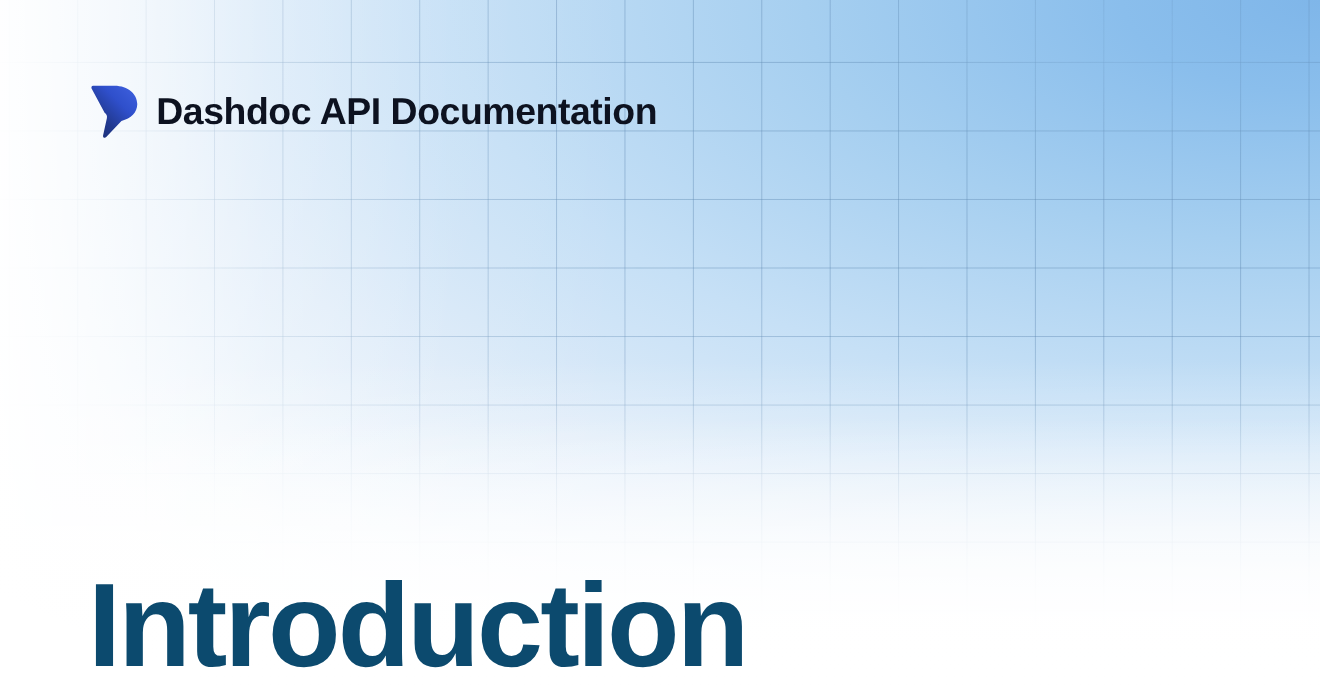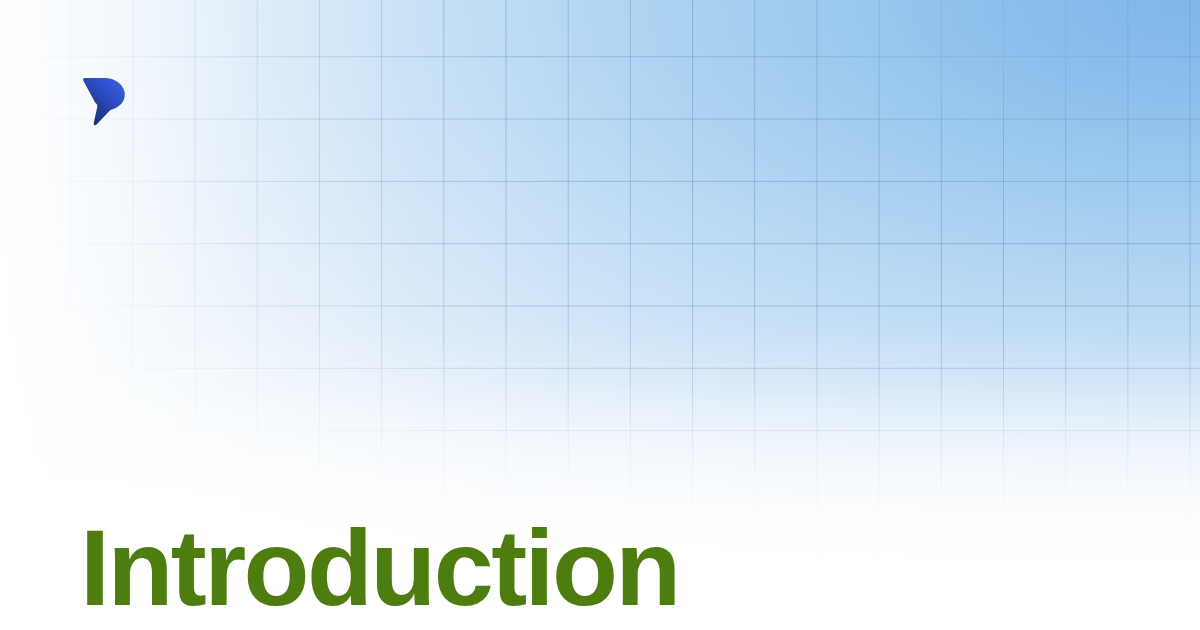--- a/index.html
+++ b/index.html
@@ -137,21 +137,21 @@
   }
 
   
   .page-title {
     position: absolute;
     left: 80px;
     top: 438px;
     font-size: 108px;
     font-weight: 700;
     letter-spacing: -2.6px;
-    color: #4d7c0f;
+    color: #0c4a6e;
     line-height: 1.08;
     white-space: nowrap;
   }
 </style>
 </head>
 <body>
 
 <div id="og-card">
 
   <div class="bg-base"></div>
@@ -177,17 +177,18 @@
         C 34.6 1.0 42.8 8.6 42.8 17.6
         C 42.8 25.1 37.2 31.0 28.4 32.9
         L 14.6 47.6
         C 13.3 49.0 11.3 48.1 11.7 46.2
         L 15.2 30.2
         C 15.6 28.3 14.7 26.9 13.1 25.6
         L 1.5 4.0
         C 0.6 2.6 1.3 1.0 2.6 1.0
         Z"></path>
     </svg>
+    <span class="brand-title">Dashdoc API Documentation</span>
   </div>
 
   <h1 class="page-title">Introduction</h1>
 
 </div>
 
 </body></html>

